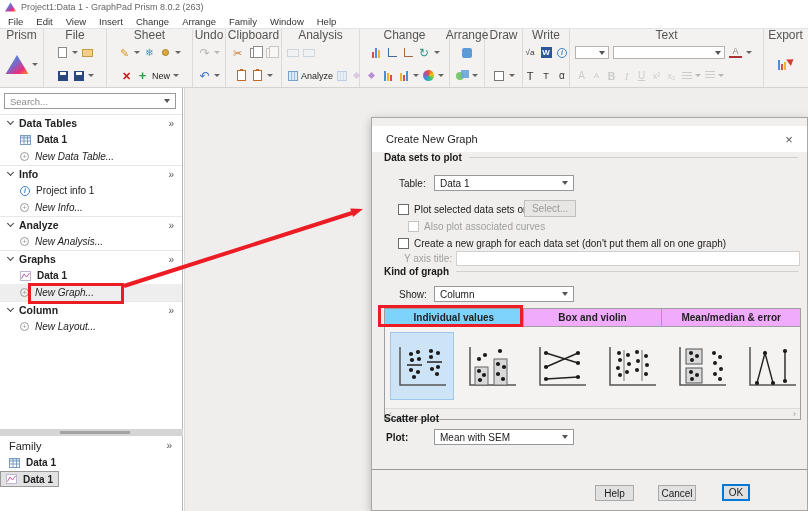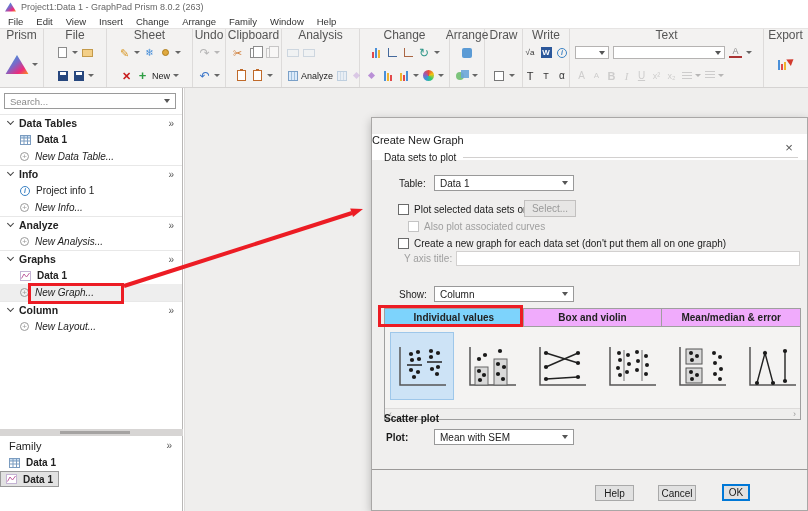--- a/index.html
+++ b/index.html
@@ -85,23 +85,23 @@
   .splitter{position:absolute;left:0;top:341px;width:183px;height:7px;background:#d7d5d4}
   .splitter i{position:absolute;left:60px;top:2px;width:70px;height:3px;background:#a5a3a2}
   .family{position:absolute;left:0;top:349px;right:1px}
   .family-header{height:17px;display:flex;align-items:center;padding:0 9px;font-size:11px}
   .family-item{height:17px;display:flex;align-items:center;gap:6px;padding-left:9px;font-size:10px;font-weight:bold}
   .family-item.sel{background:#e2e2e2}
 
   
   .dlg{position:absolute;left:371px;top:117px;width:437px;height:394px;background:#f0efee;border:1px solid #a9a7a6;
        box-shadow:0 3px 9px rgba(0,0,0,.25)}
-  .dlg-title{position:absolute;left:0;top:16px;right:0;height:26px;background:#fff;display:flex;font-size:11px;color:#222}
+  .dlg-title{position:absolute;left:0;top:8px;right:0;height:26px;background:#fff;display:flex;align-items:center;padding-left:14px;font-size:11px;color:#222}
   .dlg-close{position:absolute;right:10px;top:5px;width:16px;height:16px;display:flex;align-items:center;justify-content:center;font-size:13px;color:#555}
-  .grp{position:absolute;left:12px;right:9px;display:flex;align-items:center;gap:7px;font-weight:normal;font-size:10px;color:#1a1a1a}
+  .grp{position:absolute;left:12px;right:9px;display:flex;align-items:center;gap:7px;font-weight:bold;font-size:10px;color:#1a1a1a}
   .grp .rule{flex:1;height:1px;background:#d2d0cf}
   .lbl{position:absolute;font-size:10px;line-height:14px;white-space:nowrap;color:#1a1a1a}
   .dis-t{color:#9f9f9f}
   .sel{position:absolute;height:16px;border:1px solid #999;background:#fff;display:flex;align-items:center;justify-content:space-between;padding:0 5px;font-size:10px}
   .cb{position:absolute;width:11px;height:11px;border:1px solid #6a6a6a;background:#fff}
   .cb.dis{border-color:#c4c4c4}
   .inp-dis{position:absolute;height:15px;border:1px solid #d2d0cf;background:#fff}
   .btn-dis{position:absolute;height:17px;background:#e7e6e5;border:1px solid #c2c0bf;color:#9a9a9a;font-size:10px;display:flex;align-items:center;justify-content:center}
   .tabs{position:absolute;left:12px;top:190px;width:417px;height:19px;display:flex}
   .tab{flex:1;border:1px solid #9f9f9f;border-left-width:0;background:#f0abfc;display:flex;align-items:center;justify-content:center;font-weight:bold;font-size:10px}
@@ -532,20 +532,24 @@
 
     <span class="cb dis" style="left:36px;top:103px"></span>
     <span class="lbl dis-t" style="left:52px;top:102px">Also plot associated curves</span>
 
     <span class="cb" style="left:26px;top:120px"></span>
     <span class="lbl" style="left:42px;top:119px">Create a new graph for each data set (don't put them all on one graph)</span>
 
     <span class="lbl dis-t" style="left:32px;top:134px">Y axis title:</span>
     <div class="inp-dis" style="left:84px;top:133px;width:344px"></div>
 
+    <div class="grp" style="top:148px">
+      <span>Kind of graph</span>
+        <span class="rule"></span>
+    </div>
 
     <span class="lbl" style="left:27px;top:170px">Show:</span>
     <div class="sel" style="left:62px;top:168px;width:140px">
       <span>Column</span>
         <span class="schev"></span>
     </div>
 
     <div class="tabs">
       <div class="tab active">Individual values</div>
       <div class="tab">Box and violin</div>

